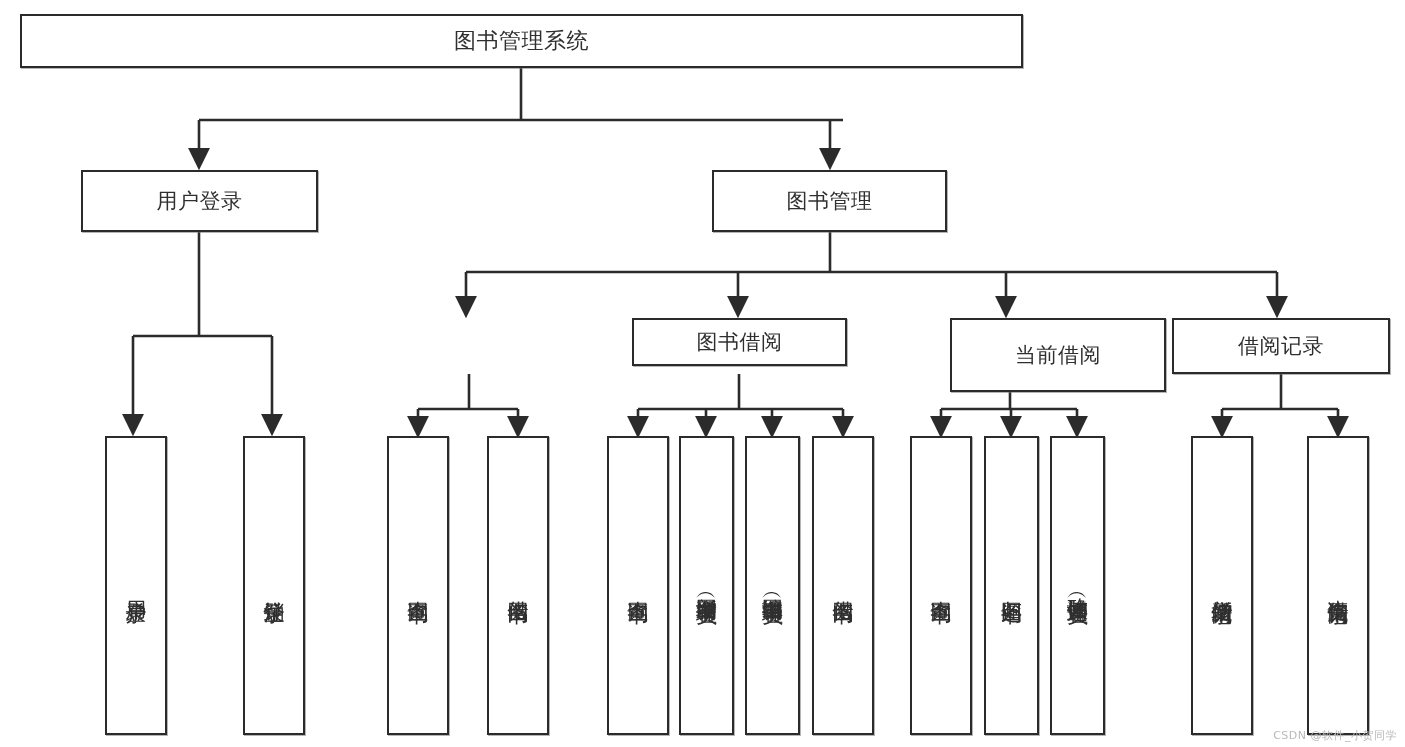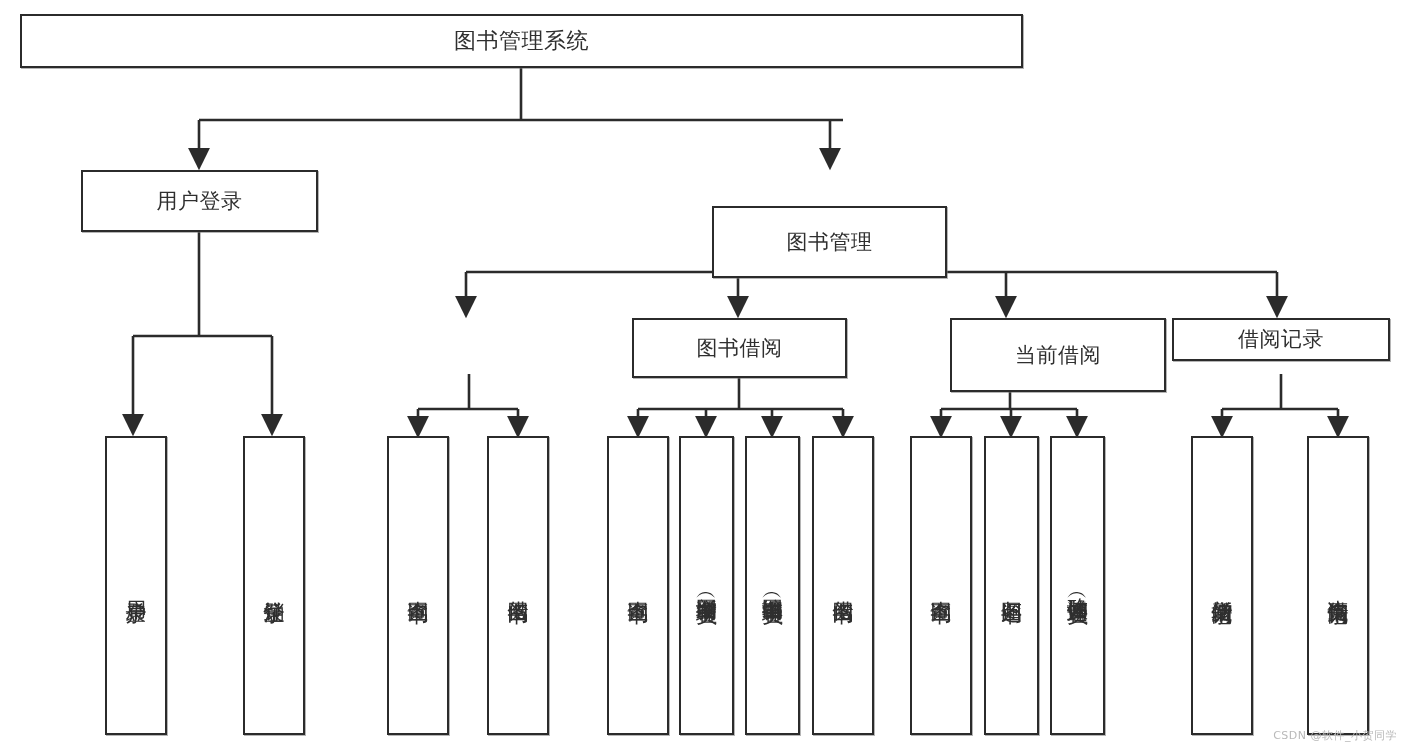--- a/index.html
+++ b/index.html
@@ -134,31 +134,31 @@
     </g>
   </svg>
 
   <div class="node horiz root" style="left:20px; top:14px; width:1003px; height:54px;">
     <span class="node-label">图书管理系统</span>
   </div>
 
   <div class="node horiz" style="left:81px; top:170px; width:237px; height:62px;">
     <span class="node-label">用户登录</span>
   </div>
-  <div class="node horiz" style="left:712px; top:170px; width:235px; height:72px;margin-top:36px;">
+  <div class="node horiz" style="left:712px; top:170px; width:235px; height:62px;">
     <span class="node-label">图书管理</span>
   </div>
 
-  <div class="node horiz" style="left:632px; top:318px; width:215px; height:60px;">
+  <div class="node horiz" style="left:632px; top:318px; width:215px; height:48px;">
     <span class="node-label">图书借阅</span>
   </div>
   <div class="node horiz" style="left:902px; top:318px; width:216px; height:74px;margin-left:48px;">
     <span class="node-label">当前借阅</span>
   </div>
-  <div class="node horiz" style="left:1172px; top:318px; width:218px; height:43px;">
+  <div class="node horiz" style="left:1172px; top:318px; width:218px; height:56px;">
     <span class="node-label">借阅记录</span>
   </div>
 
   <div class="node vert" style="left:105px; top:436px; width:62px; height:299px;">
     <span class="node-label">用户登录</span>
   </div>
   <div class="node vert" style="left:243px; top:436px; width:62px; height:299px;">
     <span class="node-label">注销登录</span>
   </div>
 

